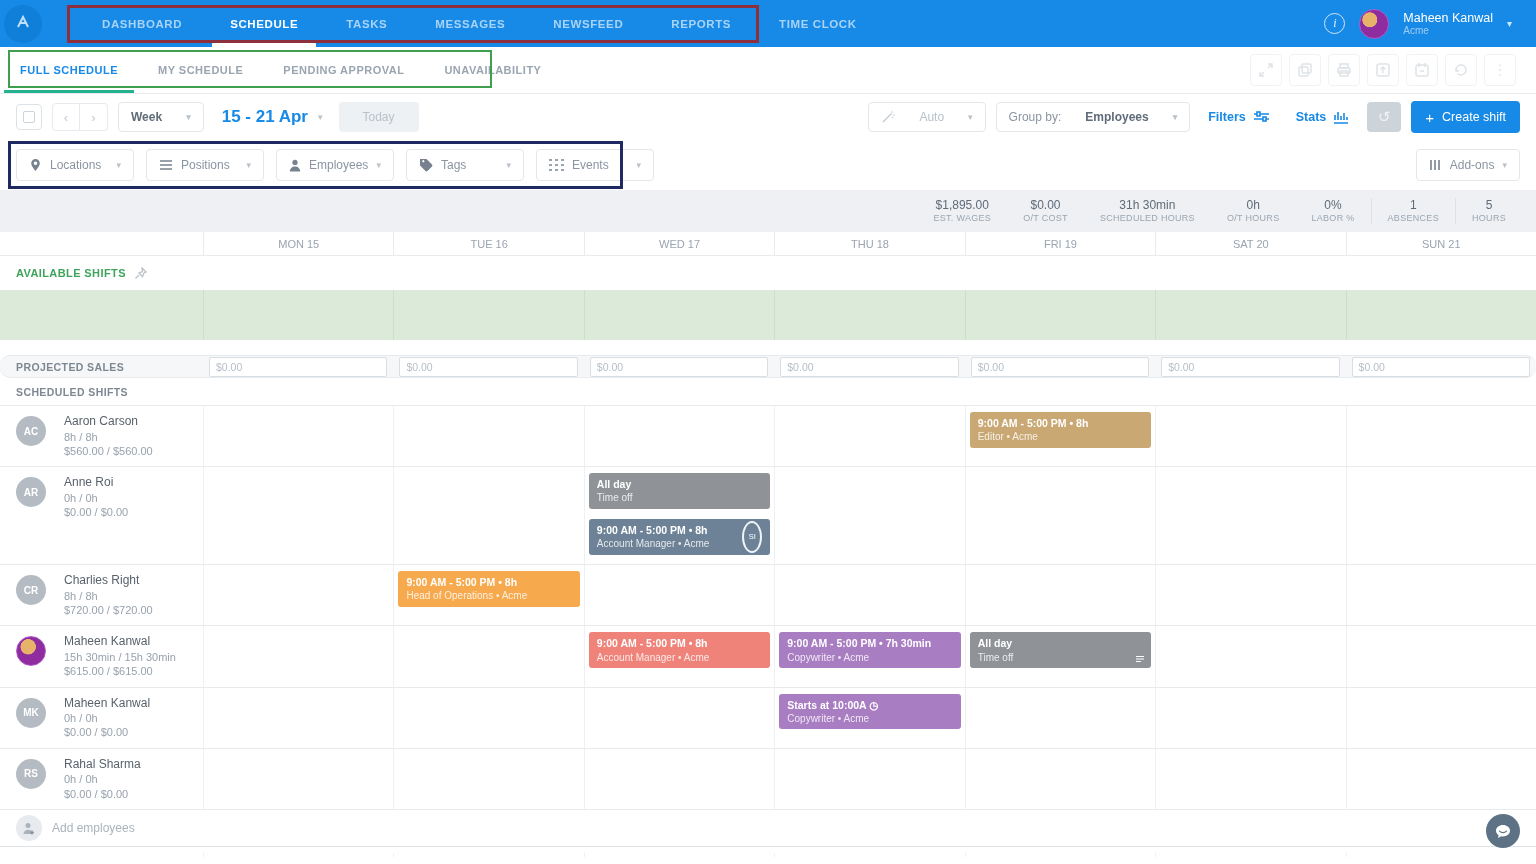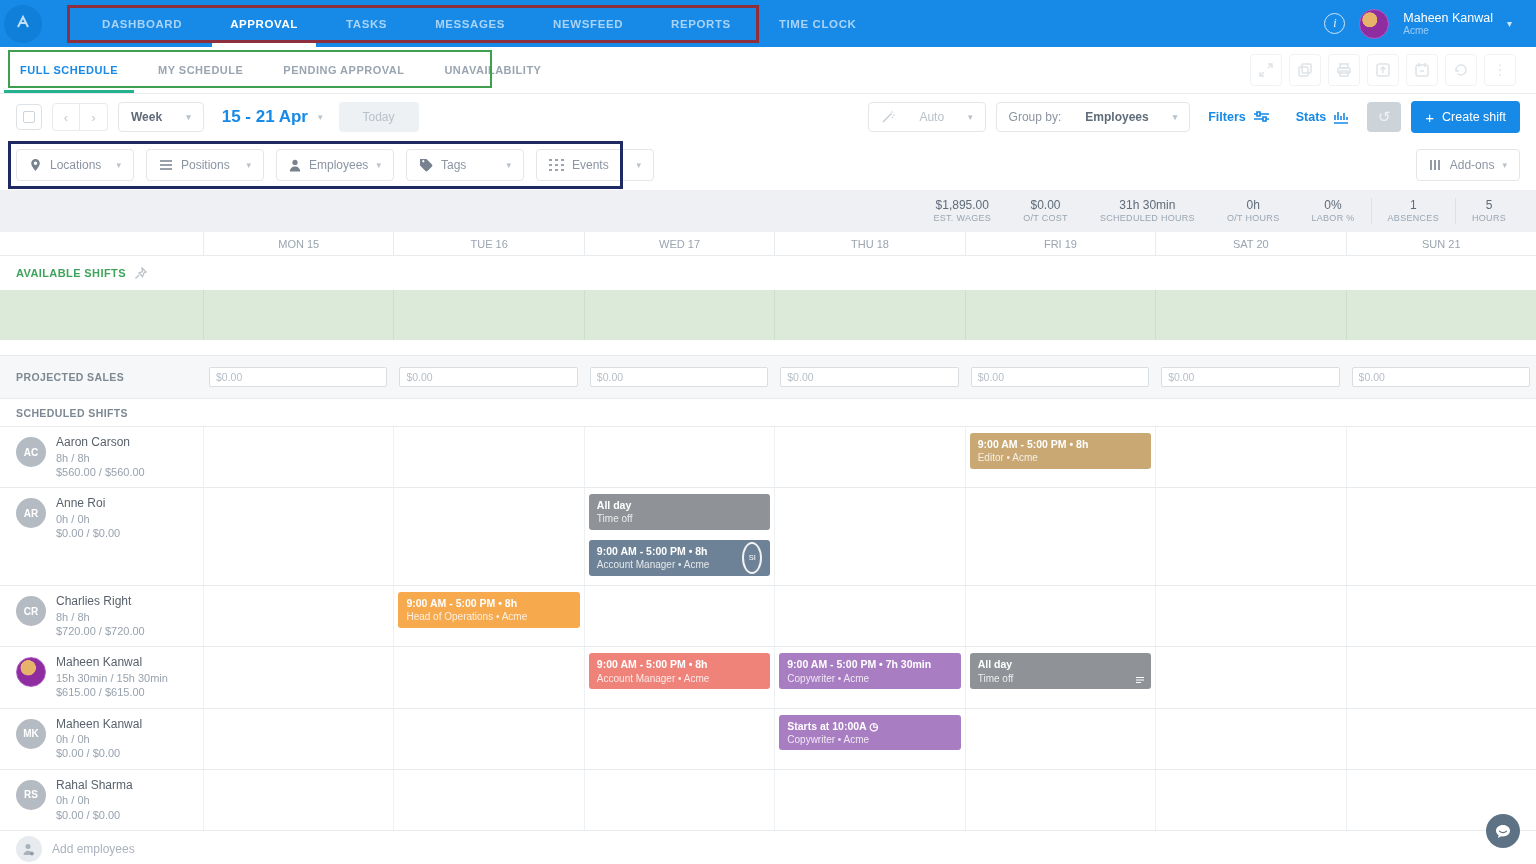--- a/index.html
+++ b/index.html
@@ -90,35 +90,35 @@
   .dayheader .dcell { border-left:1px solid #e9ecef; display:flex; align-items:center;
     justify-content:center; font-size:11px; color:#9aa4af; }
 
   .avail-row { height:34px; display:flex; align-items:center; padding-left:16px; gap:8px; }
   .avail-label { color:#3fa45b; font-size:11px; font-weight:bold; letter-spacing:.4px; }
 
   .green-band { height:50px; background:#dcebd9; }
   .green-band .gcell { border-left:1px solid #cddfca; }
   .gap-row { height:15px; }
 
-  .proj-row { height:44px; background:#f5f7f8; border-top:1px solid #e8ebee; border-bottom:1px solid #e8ebee; }
+  .proj-row { height:23px; background:#f5f7f8; border-top:1px solid #e8ebee; border-bottom:1px solid #e8ebee;border-radius:10px; }
   .proj-row .plabel { display:flex; align-items:center; padding-left:16px; font-size:10.5px;
     font-weight:bold; letter-spacing:.4px; color:#7d8893; }
   .proj-row .pcell { display:flex; align-items:center; padding:0 6px; }
   .proj-row input { width:100%; height:20px; border:1px solid #d9dee3; border-radius:2px;
     font-size:10.5px; color:#8b95a1; padding:0 6px; background:#fff; }
   .proj-row input::placeholder { color:#b6bec7; }
 
   .sched-header { height:27px; display:flex; align-items:center; padding-left:16px;
     font-size:10.5px; font-weight:bold; letter-spacing:.4px; color:#7d8893; }
 
   
   .erow { border-top:1px solid #e8ebee; }
   .erow .ecell { border-left:1px solid #eef1f3; padding:4px 2px; }
-  .erow .elabel { border-left:none; display:flex; align-items:flex-start; gap:10px; padding:8px 8px 8px 16px; }
+  .erow .elabel { border-left:none; display:flex; align-items:flex-start; gap:18px; padding:8px 8px 8px 16px; }
   .av { width:30px; height:30px; border-radius:50%; background:#b4bbc2; color:#fff; font-size:10px;
     font-weight:bold; display:flex; align-items:center; justify-content:center; flex:0 0 auto; margin-top:2px; }
   .av.photo { background:radial-gradient(circle at 40% 35%, #e7b36a 0 30%, #8e2ca0 32% 100%); border:1px solid #b05cc7; }
   .emeta { line-height:1.3; }
   .ename { font-size:12px; color:#59626c; }
   .esub { font-size:11px; color:#98a2ad; }
 
   .shift { border-radius:3px; padding:4px 8px; margin:2px; line-height:1.35; position:relative; cursor:pointer; }
   .shift .t { font-size:10.5px; color:#fff; font-weight:bold; }
   .shift .r { font-size:10px; color:rgba(255,255,255,.82); }
@@ -159,21 +159,21 @@
 <div class="app">
 
   <header class="topbar">
     <div class="logo">
       <svg width="24" height="24" viewBox="0 0 24 24" fill="none" stroke="#bfe0f8" stroke-width="2">
         <path d="M7 15 L12 5 L17 15 M9 11 h6"></path>
       </svg>
     </div>
     <nav class="topnav">
       <div class="tab">DASHBOARD</div>
-      <div class="tab active">APPROVAL</div>
+      <div class="tab active">SCHEDULE</div>
       <div class="tab">TASKS</div>
       <div class="tab">MESSAGES</div>
       <div class="tab">NEWSFEED</div>
       <div class="tab">REPORTS</div>
       <div class="tab">TIME CLOCK</div>
     </nav>
     <div class="top-right">
       <div class="info-icon">i</div>
       <div class="avatar-top"></div>
       <div class="user-meta">

